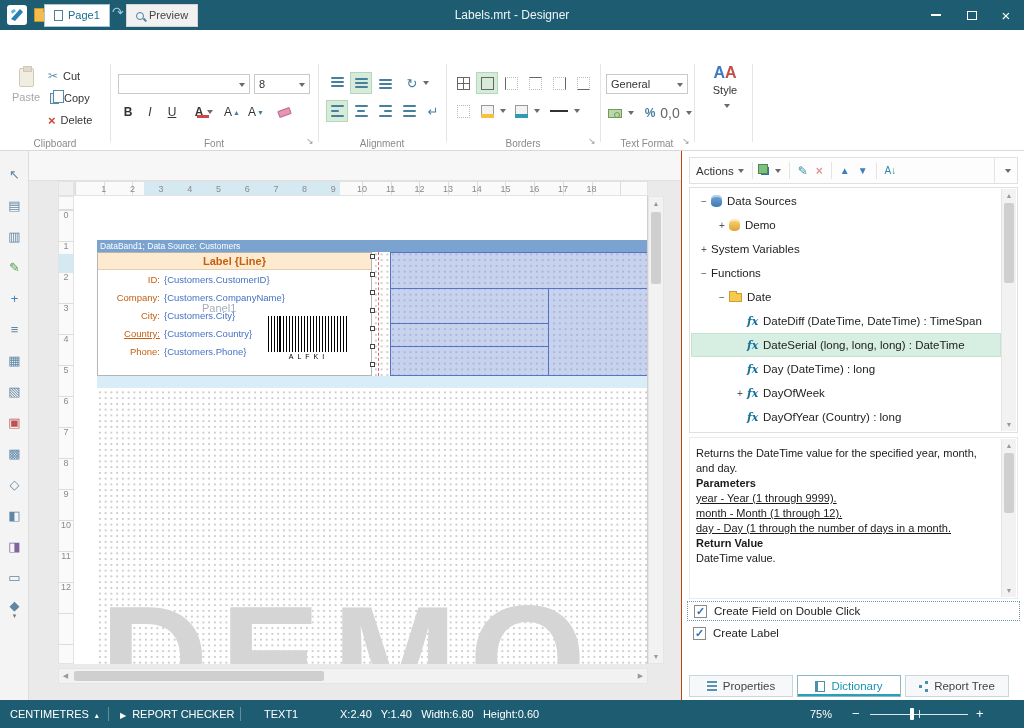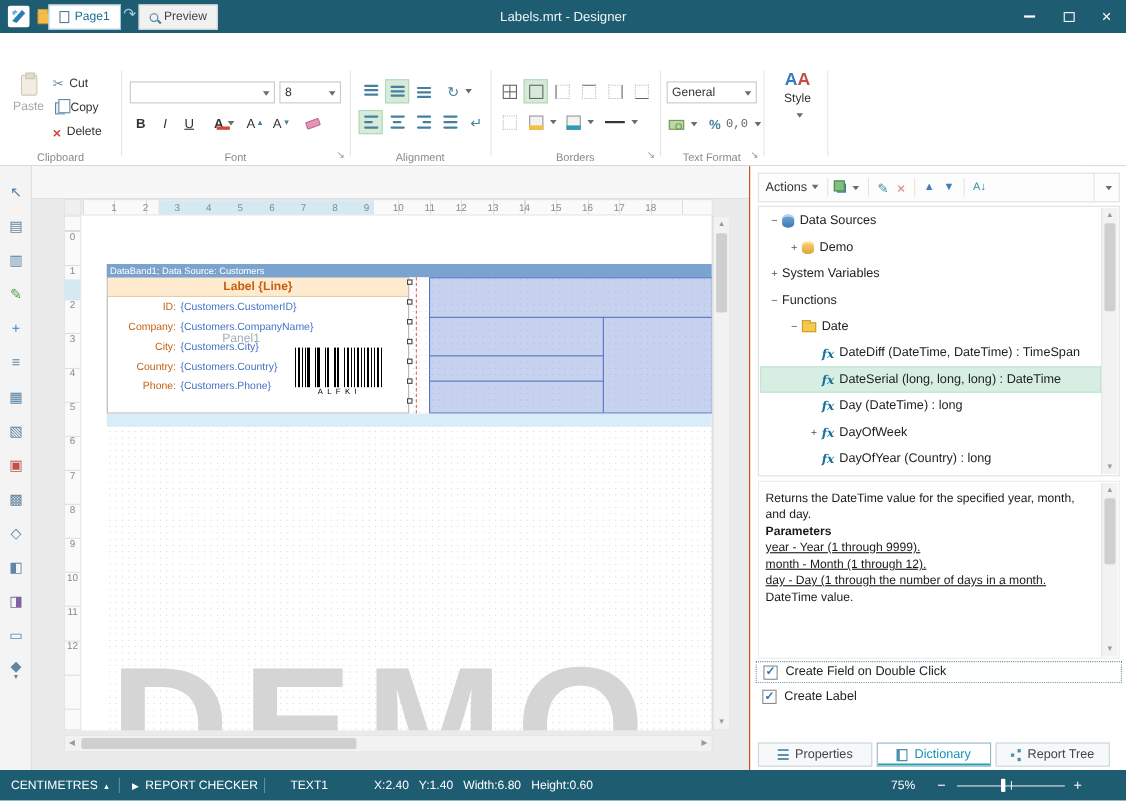--- a/index.html
+++ b/index.html
@@ -81,21 +81,21 @@
   .swatch{width:13px;height:13px;border:1px solid #999;position:relative;background:#f3f3f3;}
   .sw-y::after,.sw-t::after{content:"";position:absolute;left:-1px;right:-1px;bottom:-1px;height:4px;}
   .sw-y::after{background:#f6c13d;}
   .sw-t::after{background:#2e9bb5;}
   .lineic{width:18px;height:2px;background:#333;display:block;}
   .wbtn{position:absolute;height:22px;display:flex;align-items:center;justify-content:center;gap:2px;border:1px solid transparent;}
   
   .ic-money{width:14px;height:9px;background:#bcd6a8;border:1px solid #6f9c58;position:relative;}
   .ic-money::after{content:"";position:absolute;left:5px;top:2px;width:4px;height:4px;border-radius:50%;border:1px solid #6f9c58;}
   .ic-pct{color:#47809f;font-size:12px;font-weight:bold;}
-  .ic-num{color:#666;font-size:11px;font-family:Liberation Mono, monospace;}
+  .ic-num{color:#666;font-size:14px;}
   
   .style-btn{position:absolute;left:702px;top:6px;width:46px;height:76px;text-align:center;}
   .aa1{color:#3b79c2;font-weight:bold;font-size:16px;}
   .aa2{color:#c05046;font-weight:bold;font-size:16px;}
   .style-lab{font-size:11px;color:#333;margin-top:2px;}
 
   
   .tbx{position:absolute;left:0;top:151px;width:29px;height:549px;background:#f4f4f4;border-right:1px solid #ddd;}
   .tbx-btn{position:absolute;left:3px;width:23px;height:23px;display:flex;flex-direction:column;align-items:center;justify-content:center;}
   .tbx-glyph{font-size:13px;line-height:14px;}
@@ -477,21 +477,21 @@
     <div class="dbhdr">DataBand1; Data Source: Customers</div>
     <div class="lblband">
       <div class="lblhdr">Label {Line}</div>
       <div id="lblrows">
           <span class="lr-lab" style="top: 21px;">ID:</span>
           <span class="lr-val" style="top: 21px;">{Customers.CustomerID}</span>
           <span class="lr-lab" style="top: 39px;">Company:</span>
           <span class="lr-val" style="top: 39px;">{Customers.CompanyName}</span>
           <span class="lr-lab" style="top: 57px;">City:</span>
           <span class="lr-val" style="top: 57px;">{Customers.City}</span>
-          <span class="lr-lab" style="top: 75px;">Country:</span>
+          <span class="lr-lab" style="top: 75px; text-decoration: underline;">Country:</span>
           <span class="lr-val" style="top: 75px;">{Customers.Country}</span>
           <span class="lr-lab" style="top: 93px;">Phone:</span>
           <span class="lr-val" style="top: 93px;">{Customers.Phone}</span>
         </div>
     </div>
     <span class="panel1">Panel1</span>
     <div class="barcode">
       <div class="bc-bars"></div>
       <div class="bc-txt">ALFKI</div>
     </div>
@@ -606,20 +606,21 @@
 
     <div class="descbox">
       <div class="desc">
         <p>Returns the DateTime value for the specified year, month, and day.</p>
         <p class="d-h">Parameters</p>
         <div id="params">
             <p class="pline">year - Year (1 through 9999).</p>
             <p class="pline">month - Month (1 through 12).</p>
             <p class="pline">day - Day (1 through the number of days in a month.</p>
           </div>
+        <p class="d-h">Return Value</p>
         <p>DateTime value.</p>
       </div>
       <div class="desc-sb">
         <span class="sba top">▲</span>
         <span class="sba bot">▼</span>
         <i class="sbt"></i>
       </div>
     </div>
 
     <div id="opts">

